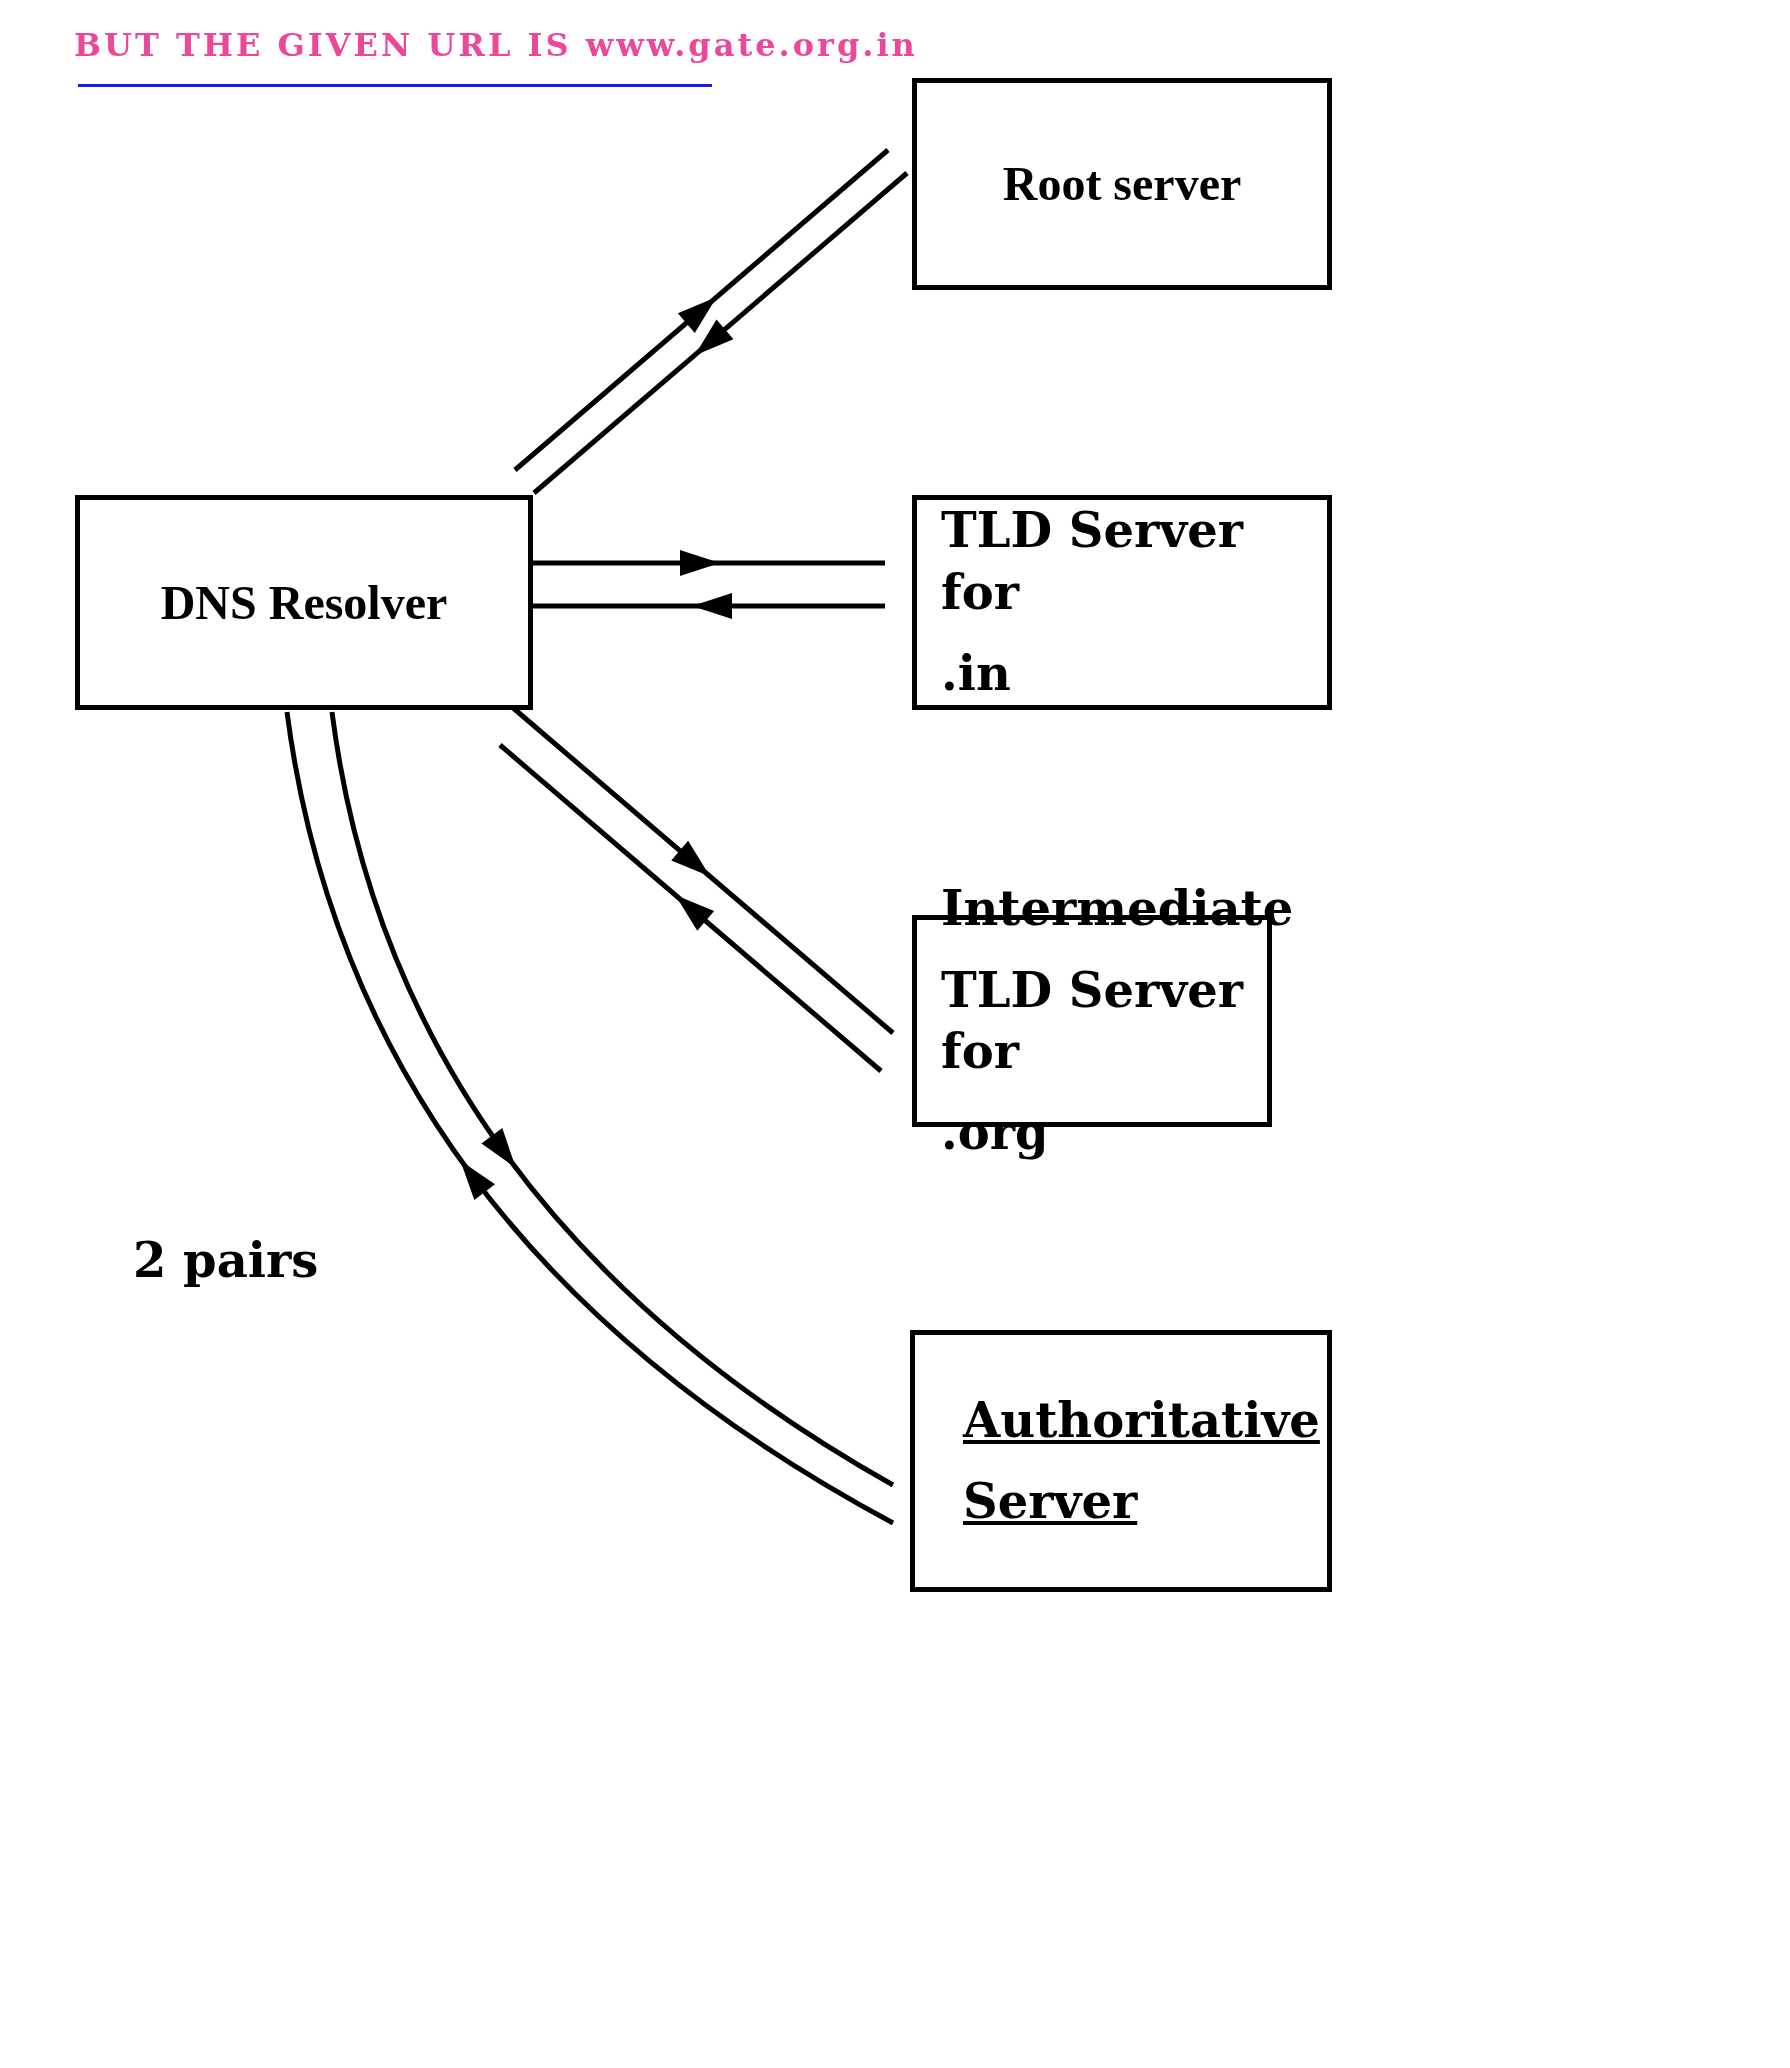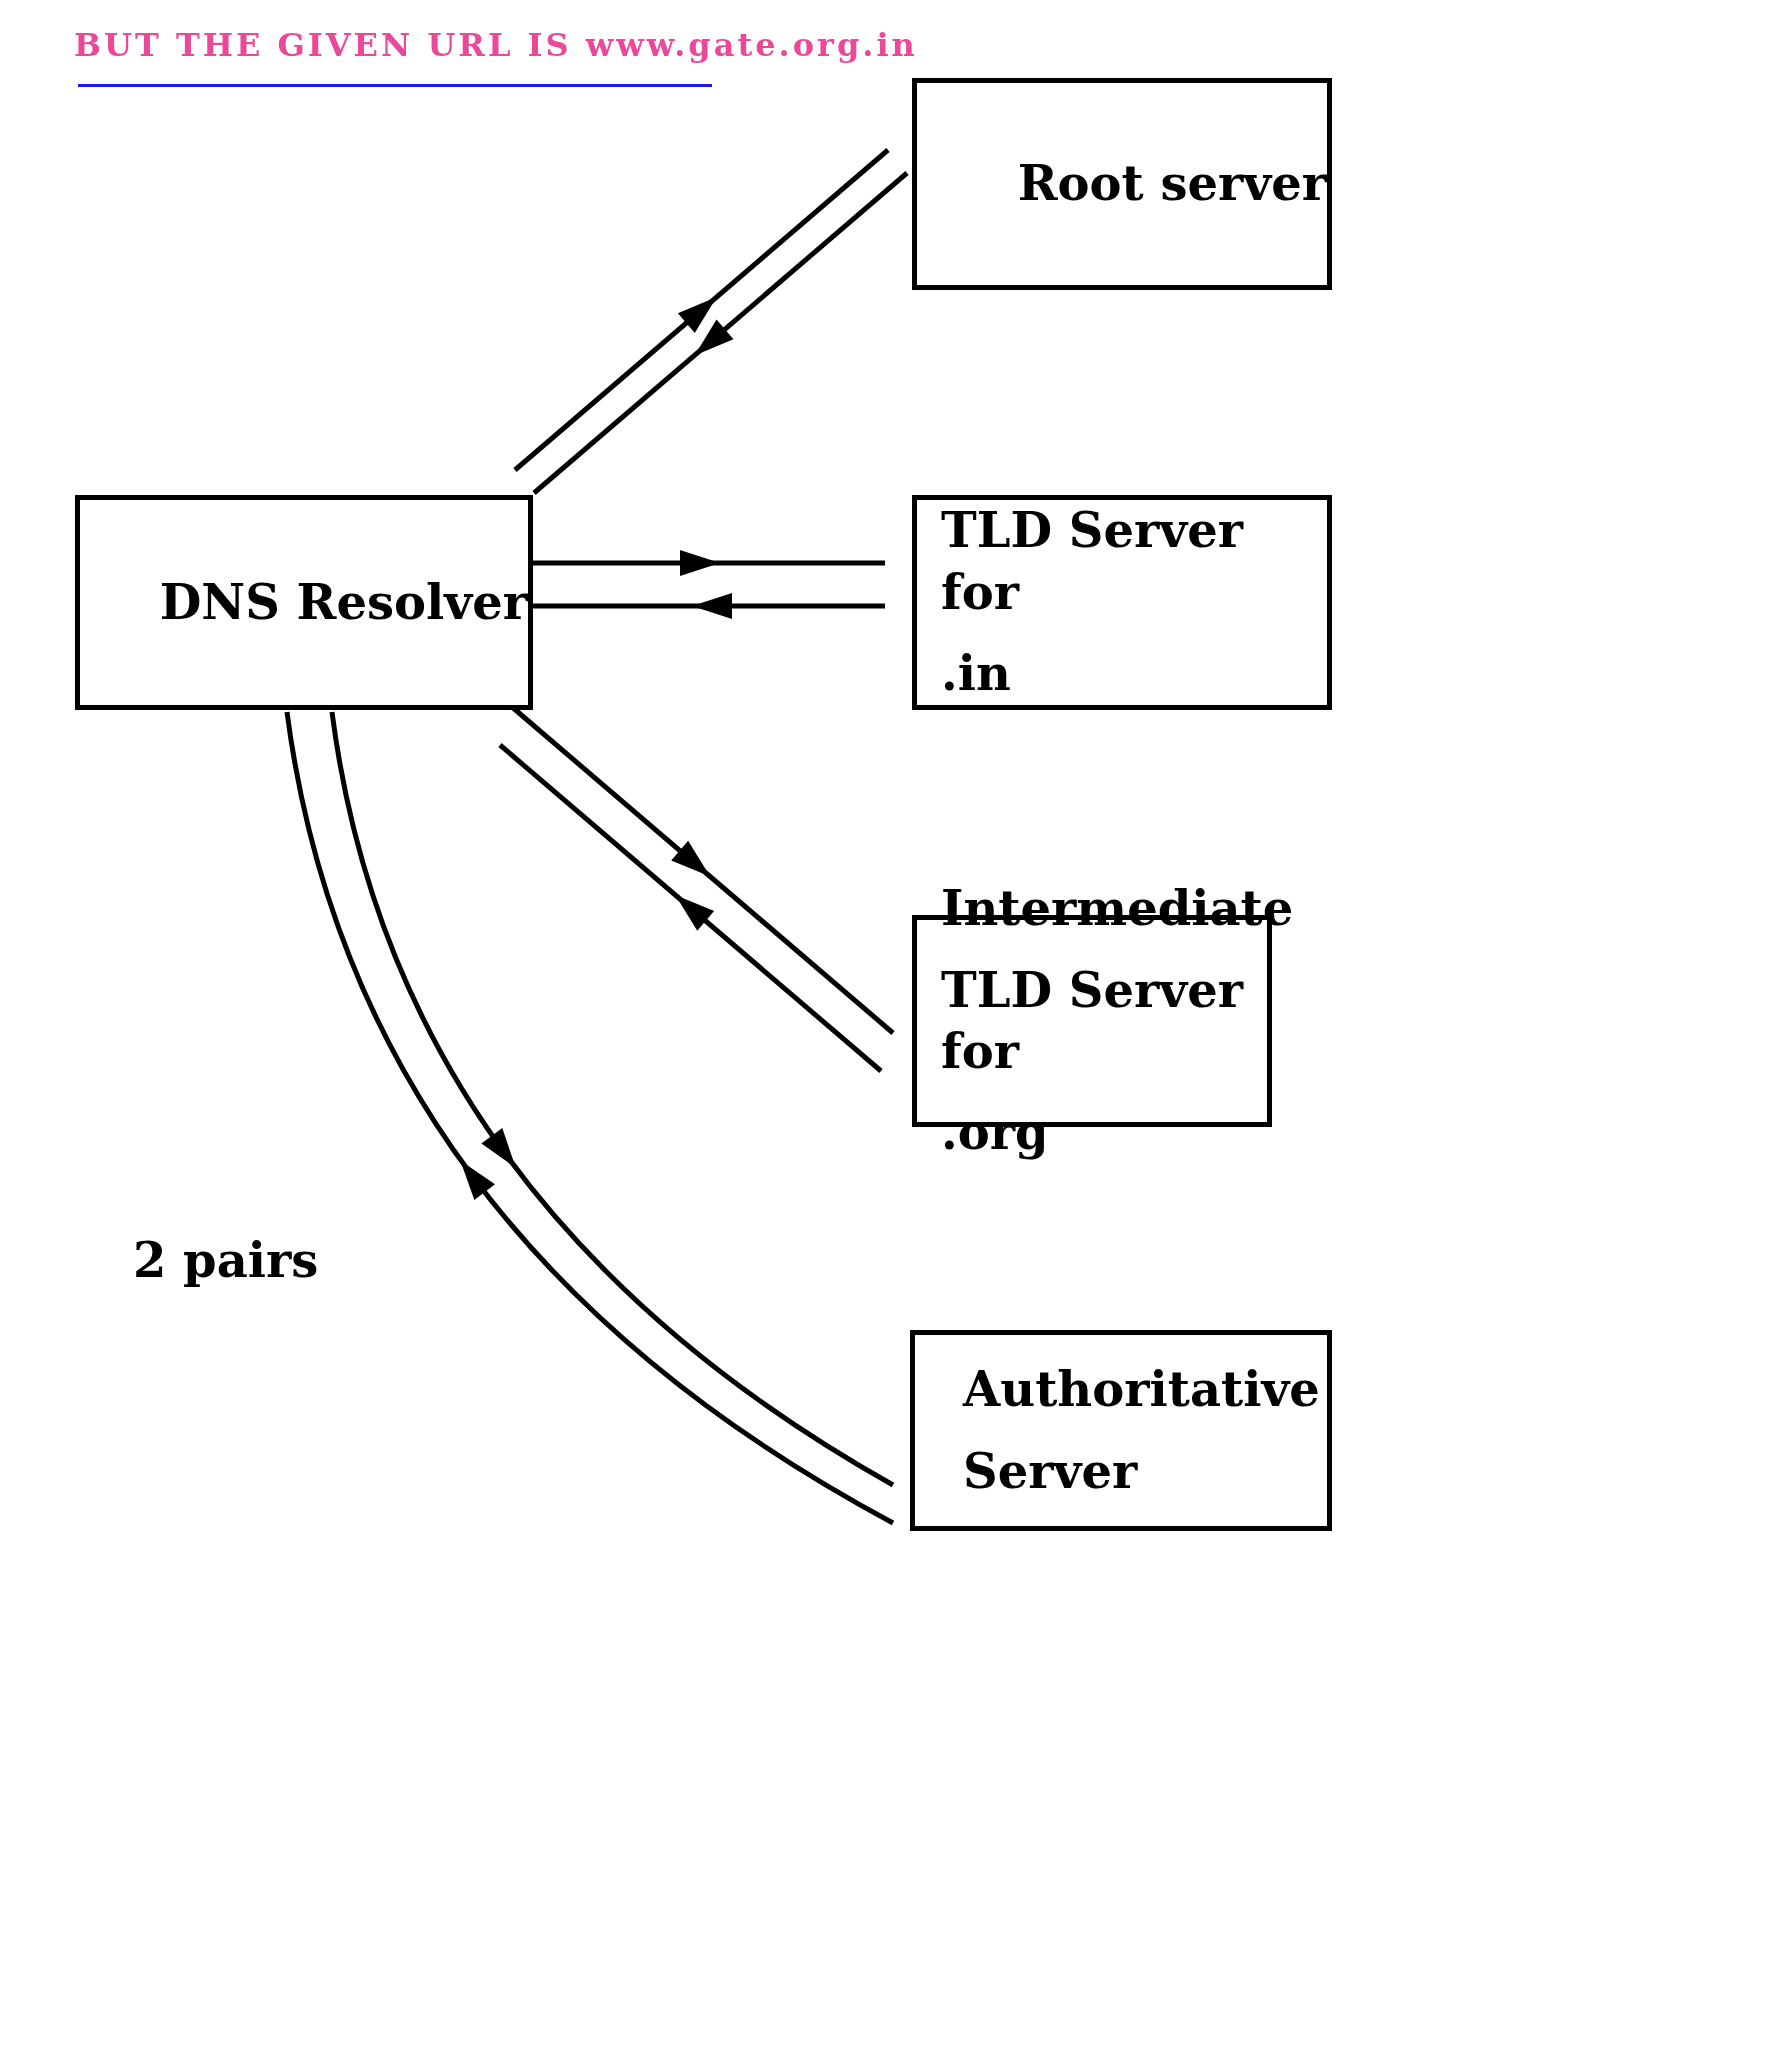--- a/index.html
+++ b/index.html
@@ -22,27 +22,27 @@
     background: #ffffff;
     display: flex;
     flex-direction: column;
     justify-content: center;
     box-sizing: border-box;
     font-weight: bold;
     font-size: 48px;
     line-height: 1.28;
     color: #000000;
   }
-  .node-box.centered { align-items: flex-end; text-align: center; }
+  .node-box.centered { align-items: center; text-align: center; font-family: Liberation Serif, serif; }
   .node-box.lefted { align-items: flex-start; padding-left: 24px; gap: 20px; }
   #box-dns        { left: 75px;  top: 495px;  width: 458px; height: 215px; }
   #box-root       { left: 912px; top: 78px;   width: 420px; height: 212px; }
   #box-tld-in     { left: 912px; top: 495px;  width: 420px; height: 215px; }
   #box-org        { left: 912px; top: 915px;  width: 360px; height: 212px; }
-  #box-auth       { left: 910px; top: 1330px; width: 422px; height: 201px; padding-left: 48px; }
+  #box-auth       { left: 910px; top: 1330px; width: 422px; height: 262px; padding-left: 48px; text-decoration: underline; }
   .header-note {
     position: absolute;
     left: 40px; top: 26px;
     font-weight: bold;
     font-size: 32px;
     letter-spacing: 3px;
     white-space: nowrap;
   }
   .header-underline {
     position: absolute;

